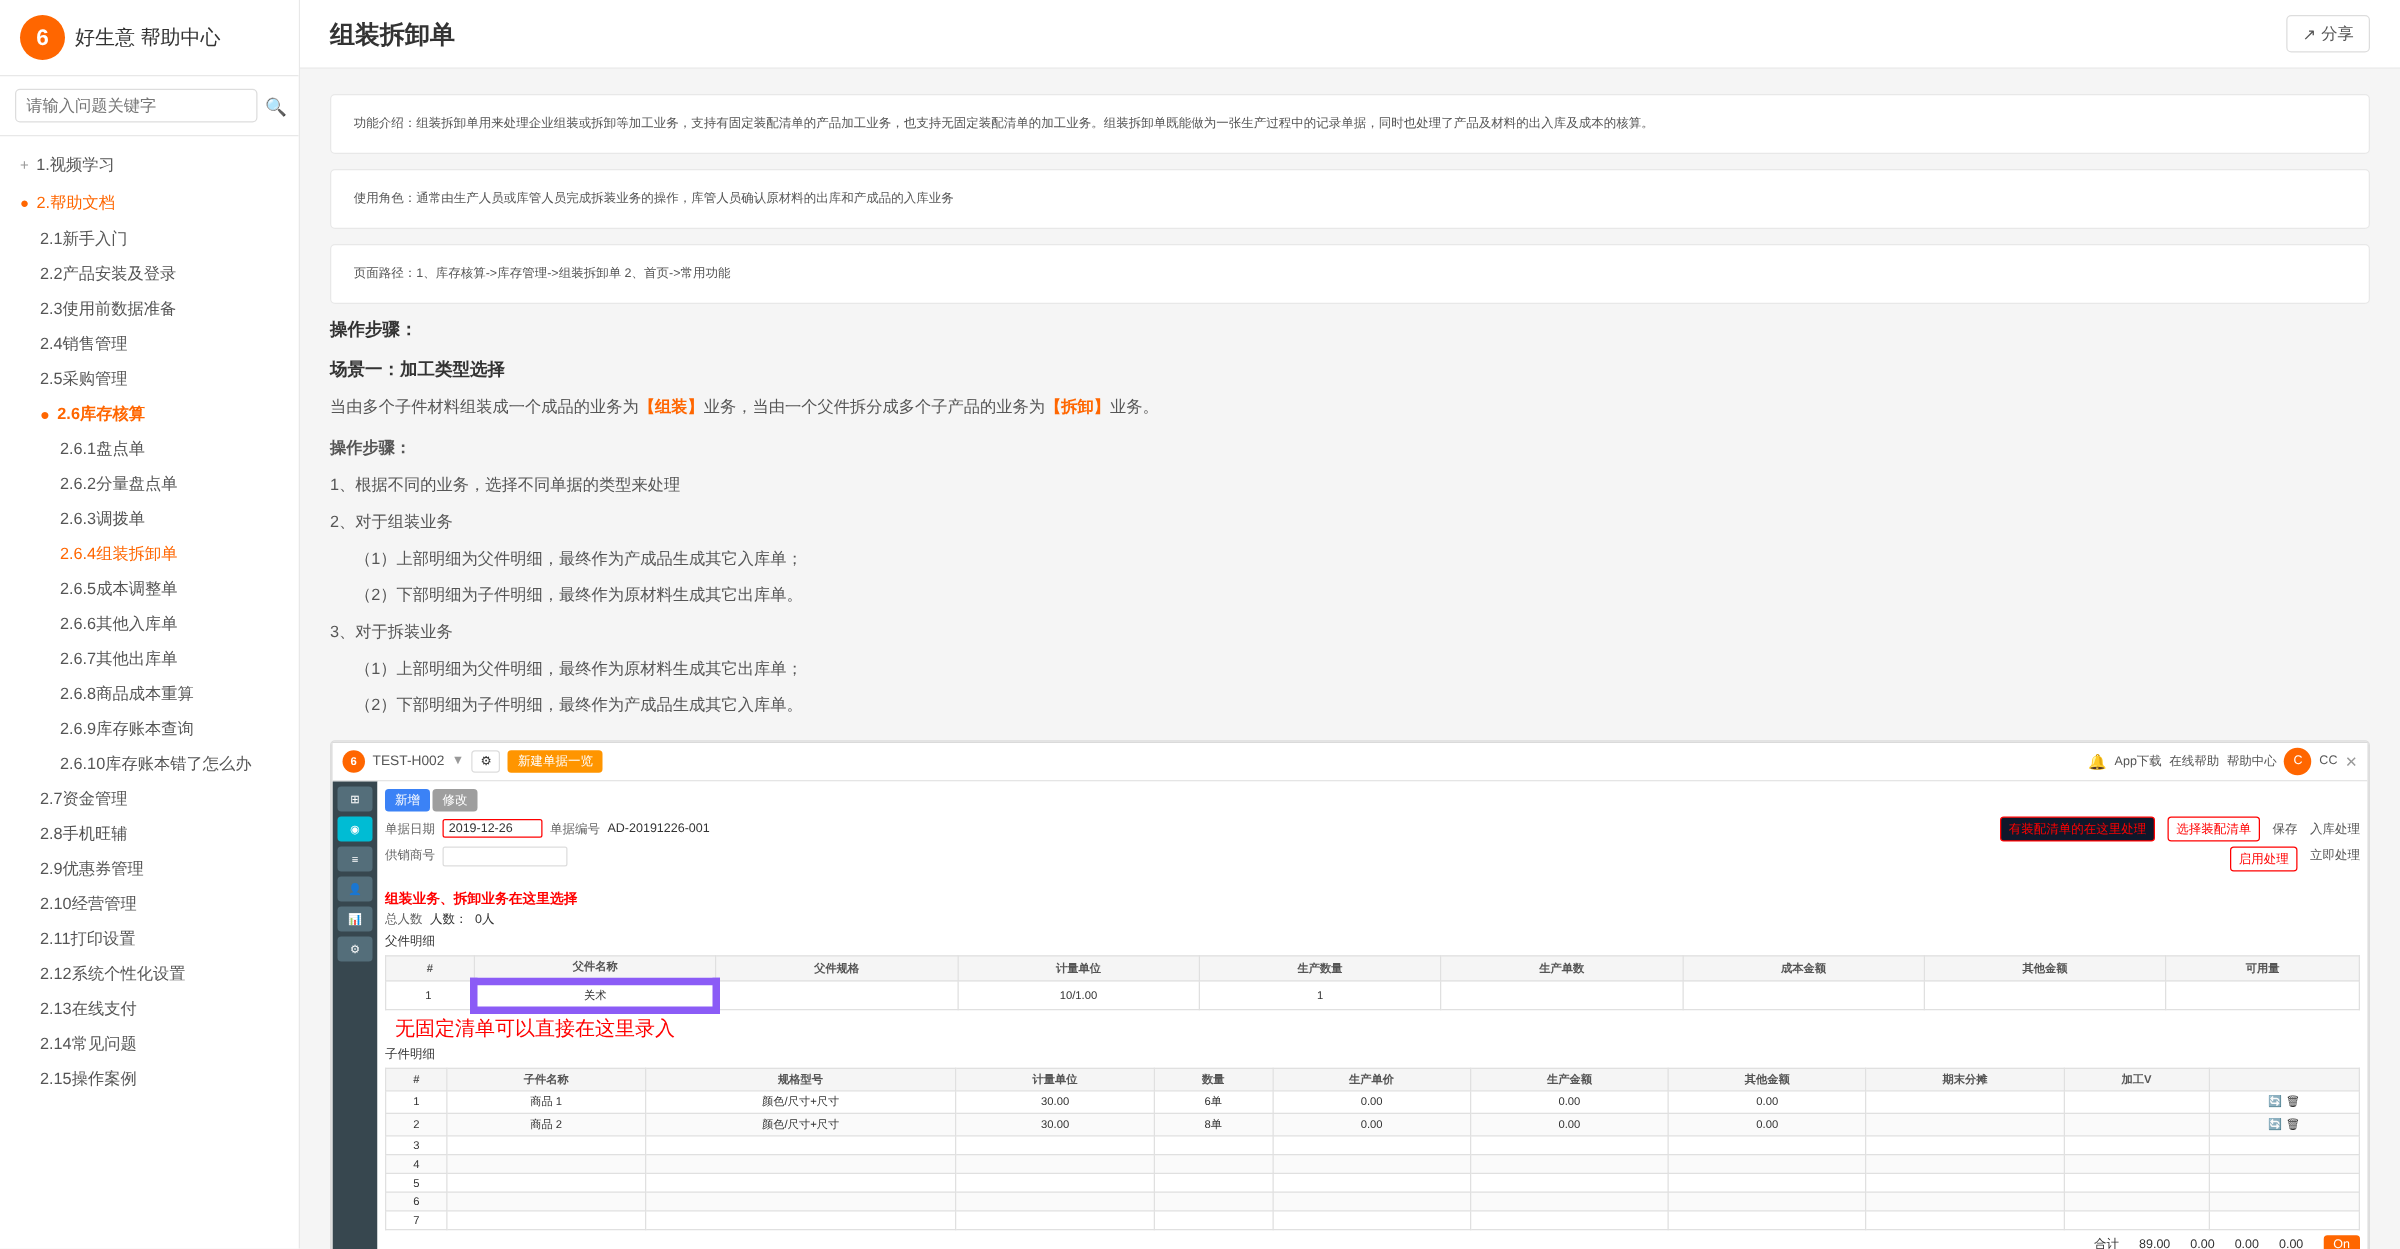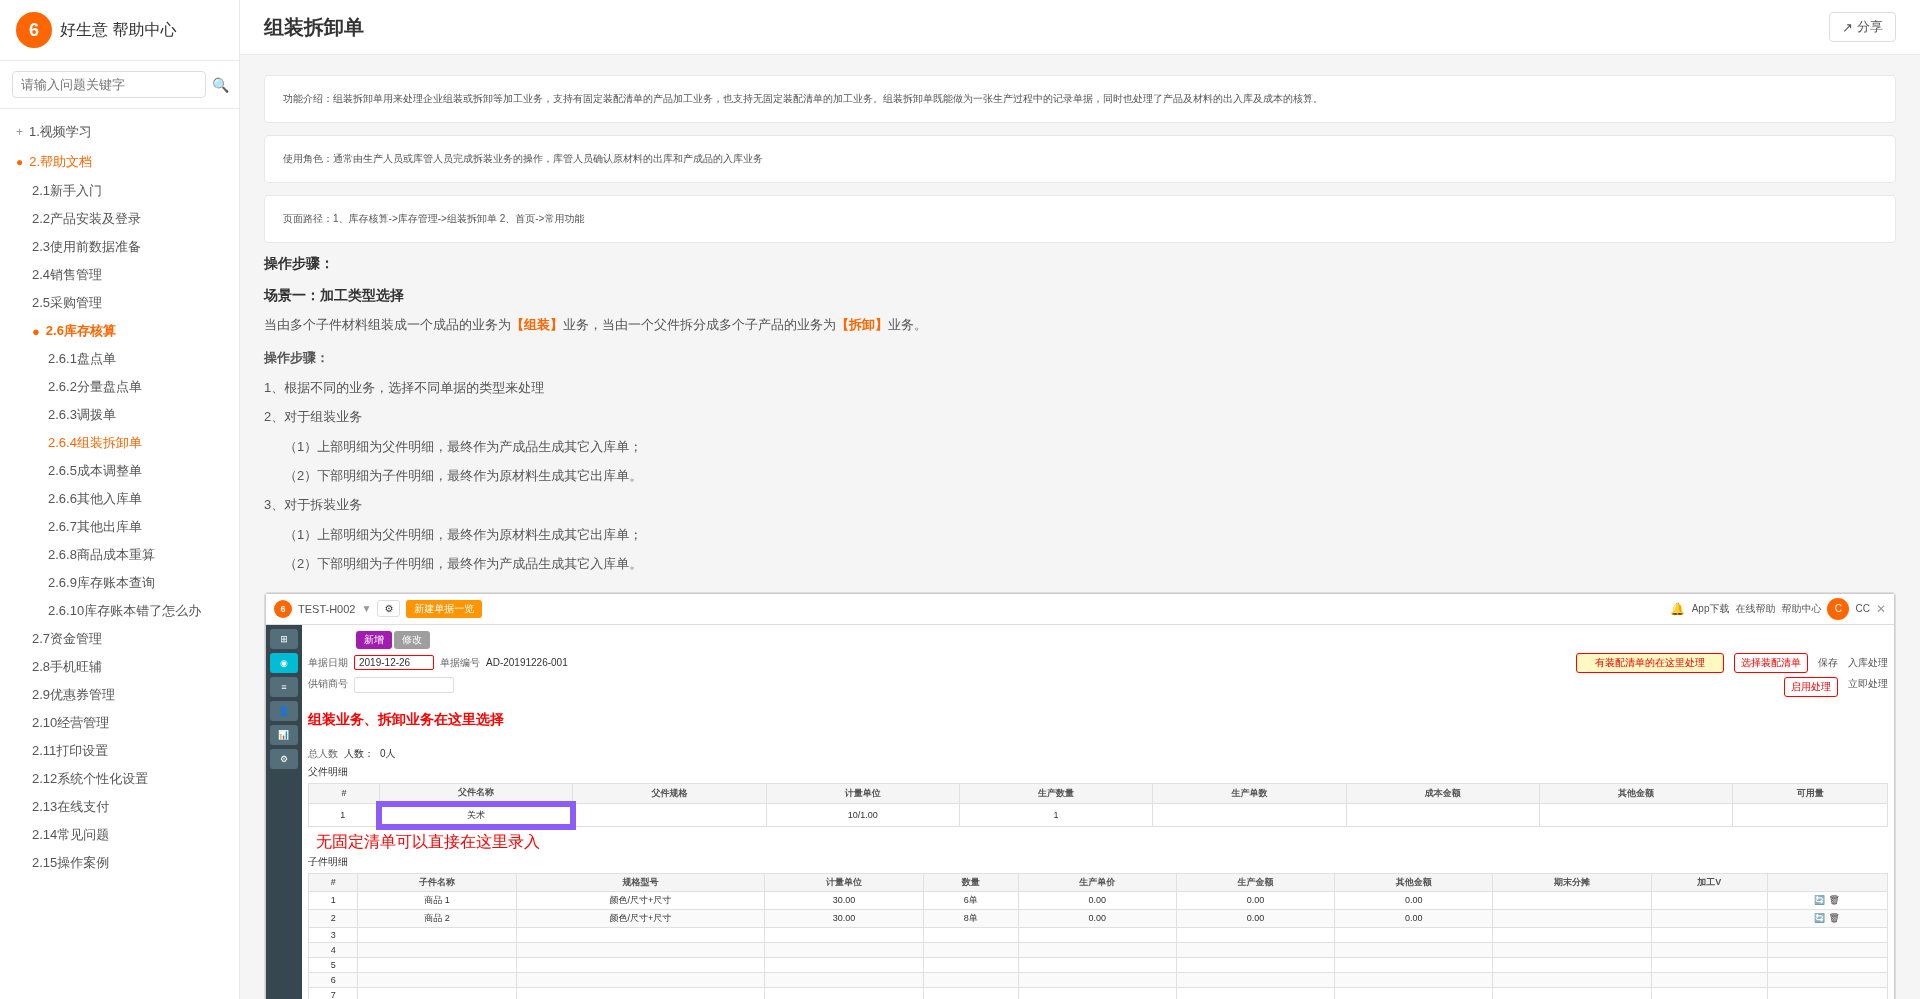--- a/index.html
+++ b/index.html
@@ -139,21 +139,21 @@
       flex: 1;
       background: #fff;
       padding: 6px;
     }
     .fake-tabs {
       display: flex; gap: 2px; margin-bottom: 4px;
     }
     .fake-tab {
       padding: 2px 8px; border-radius: 3px; font-size: 10px; color: #fff; cursor: pointer;
     }
-    .fake-tab.green { background: #a21caf; margin-left: 48px; }
+    .fake-tab.green { background: #3b82f6; }
     .fake-tab.gray { background: #9E9E9E; }
     .fake-form-row {
       display: flex; gap: 6px; align-items: center; margin-bottom: 4px; font-size: 10px;
     }
     .fake-form-label { color: #666; white-space: nowrap; }
     .fake-form-value { color: #333; }
     .fake-form-input {
       border: 1px solid #ddd; padding: 1px 4px; border-radius: 2px; font-size: 10px; color: #333; min-width: 60px;
     }
     .fake-form-input.highlight-box { border-color: #f00; }
@@ -354,35 +354,35 @@
               <span class="fake-tab gray">修改</span>
             </div>
 
             <div class="fake-form-row">
               <span class="fake-form-label">单据日期</span>
               <span class="fake-form-input highlight-box" style="border-color:#f00;min-width:80px;display:inline-block;">2019-12-26</span>
               <span class="fake-form-label">单据编号</span>
               <span class="fake-form-value">AD-20191226-001</span>
               <span style="flex:1;"></span>
 
-              <span style="background:#fef9c3;border:1px solid #f00;color:#f00;padding:2px 18px;border-radius:3px;font-size:10px;margin-right:4px;">有装配清单的在这里处理</span>
+              <span style="background:#0f172a;border:1px solid #f00;color:#f00;padding:2px 6px;border-radius:3px;font-size:10px;margin-right:4px;">有装配清单的在这里处理</span>
               <span style="border:1px solid #f00;color:#f00;padding:2px 6px;border-radius:3px;font-size:10px;">选择装配清单</span>
               <span style="font-size:10px;color:#555;margin-left:4px;">保存</span>
               <span style="font-size:10px;color:#555;margin-left:4px;">入库处理</span>
             </div>
 
             <div class="fake-form-row" style="position:relative;align-items:flex-start;min-height:30px;">
               <span class="fake-form-label">供销商号</span>
               <span class="fake-form-input" style="min-width:100px;display:inline-block;height:16px;"></span>
               <span style="flex:1;"></span>
               <span style="border:1px solid #f00;color:#f00;padding:2px 6px;border-radius:3px;font-size:10px;">启用处理</span>
               <span style="font-size:10px;color:#555;margin-left:4px;">立即处理</span>
             </div>
 
-            <div style="font-size:14px;color:#f00;margin:2px 0 18px 0;font-weight:bold;">组装业务、拆卸业务在这里选择</div>
+            <div style="font-size:11px;color:#f00;margin:2px 0 2px 0;font-weight:bold;">组装业务、拆卸业务在这里选择</div>
 
             <div class="fake-form-row">
               <span class="fake-form-label">总人数</span>
               <span class="fake-form-value">人数：</span>
               <span class="fake-form-value">0人</span>
             </div>
 
             <div style="font-size:10px;color:#333;margin:2px 0;">父件明细</div>
             <table class="fake-table">
               <thead>

